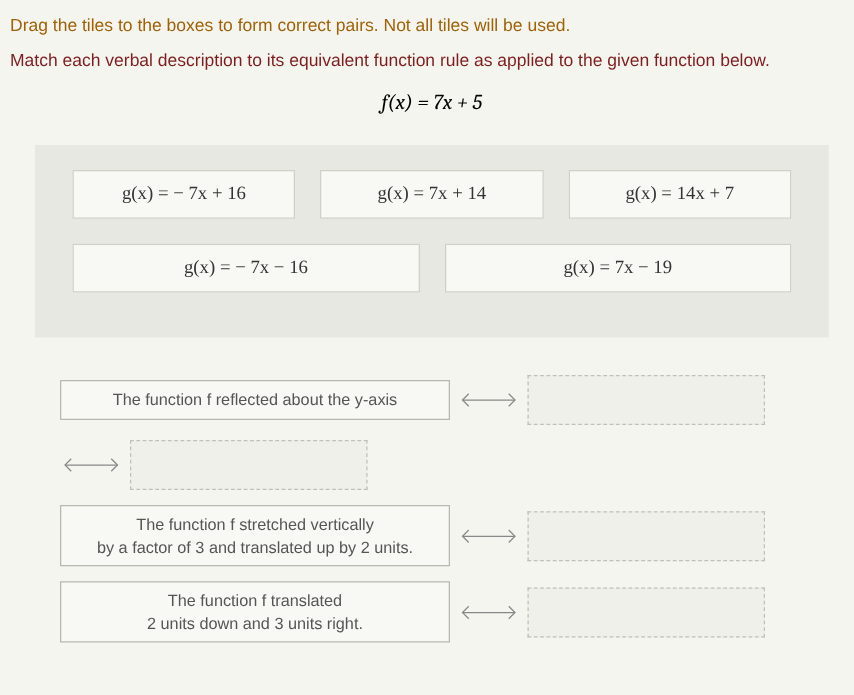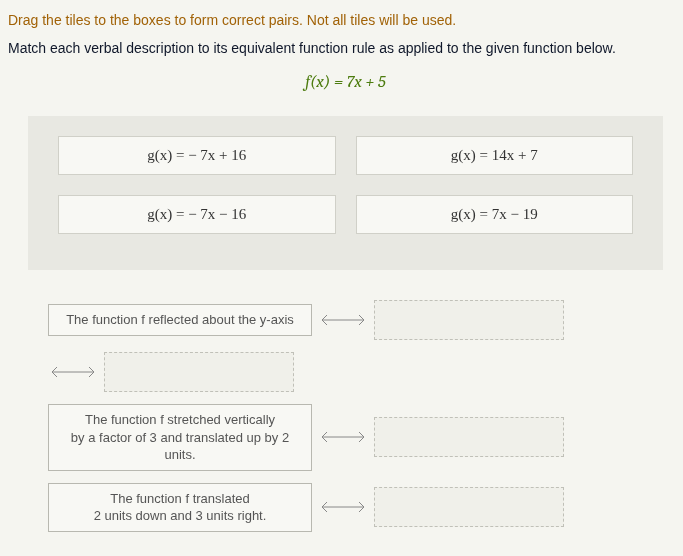--- a/index.html
+++ b/index.html
@@ -6,22 +6,22 @@
     body {
       width: 683px;
       height: 556px;
       background: #f5f5f0;
       font-family: 'Segoe UI', Arial, sans-serif;
       color: #5a5a5a;
       padding: 12px 0 0 8px;
       overflow: hidden;
     }
     .instruction { font-size: 14px; color: #a16207; margin-bottom: 12px; }
-    .question { font-size: 14px; color: #0f172a; margin-bottom: 16px; }
-    .fn-display { text-align: center; font-size: 17px; font-family: 'Cambria Math', serif; margin-bottom: 24px; color: #4d7c0f; }
+    .question { font-size: 14px; color: #7f1d1d; margin-bottom: 16px; }
+    .fn-display { text-align: center; font-size: 17px; font-family: 'Cambria Math', serif; margin-bottom: 24px; color: #000000; }
     .tiles-area {
       background: #e8e8e2;
       padding: 20px 30px;
       margin: 0 20px 30px 20px;
     }
     .tile-row { display: flex; justify-content: space-between; gap: 20px; margin-bottom: 20px; }
     .tile-row:last-child { margin-bottom: 16px; }
     .tile {
       background: #f8f8f4;
       border: 1px solid #d0d0c8;
@@ -31,21 +31,21 @@
       font-size: 15px;
       color: #333;
       flex: 1;
       min-width: 150px;
     }
     .matches { padding: 0 40px; }
     .match-row { display: flex; align-items: center; margin-bottom: 12px; gap: 6px; }
     .desc-box {
       border: 1px solid #b8b8b0;
       background: #f8f8f4;
-      width: 264px;
+      width: 312px;
       padding: 6px 8px;
       text-align: center;
       font-size: 13px;
       color: #555;
       line-height: 1.35;
     }
     .arrow { 
       width: 50px; 
       height: 20px;
       display: flex;
@@ -64,20 +64,21 @@
 </head>
 <body>
 
 <div class="instruction">Drag the tiles to the boxes to form correct pairs. Not all tiles will be used.</div>
 <div class="question">Match each verbal description to its equivalent function rule as applied to the given function below.</div>
 <div class="fn-display"><span class="ital">f(x) = 7x + 5</span></div>
 
 <div class="tiles-area">
   <div class="tile-row">
     <div class="tile">g(x) = − 7x + 16</div>
+    <div class="tile">g(x) = 7x + 14</div>
     <div class="tile">g(x) = 14x + 7</div>
   </div>
   <div class="tile-row">
     <div class="tile">g(x) = − 7x − 16</div>
     <div class="tile">g(x) = 7x − 19</div>
   </div>
 </div>
 
 <div class="matches">
 

